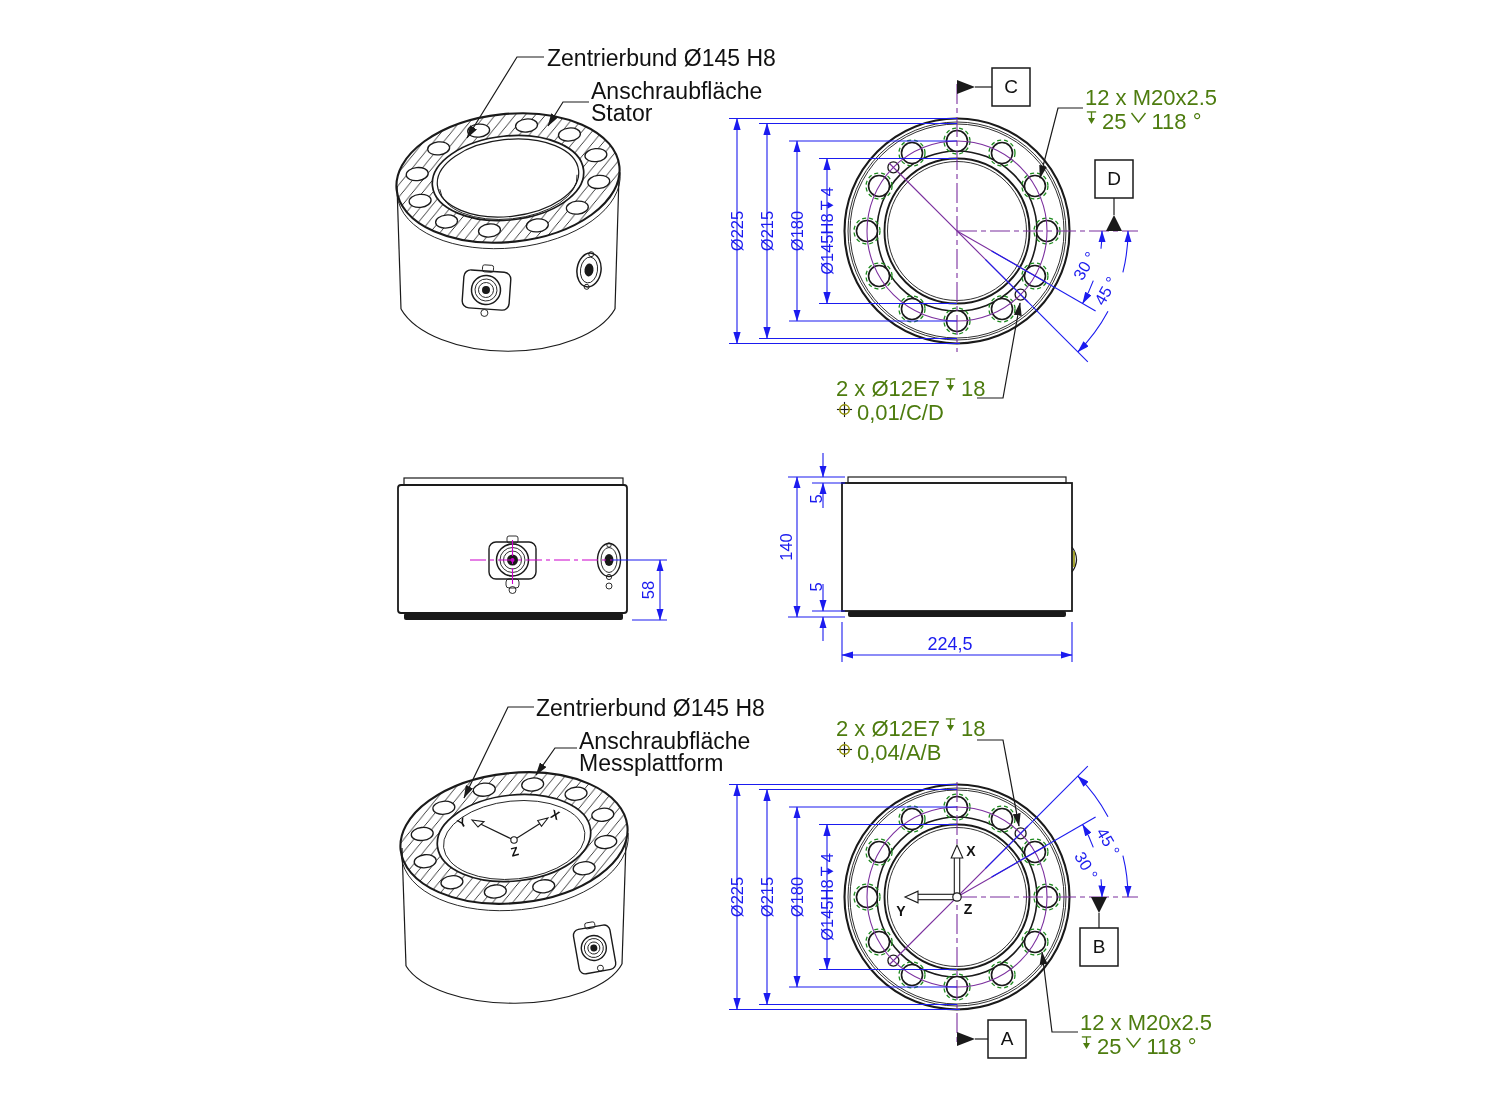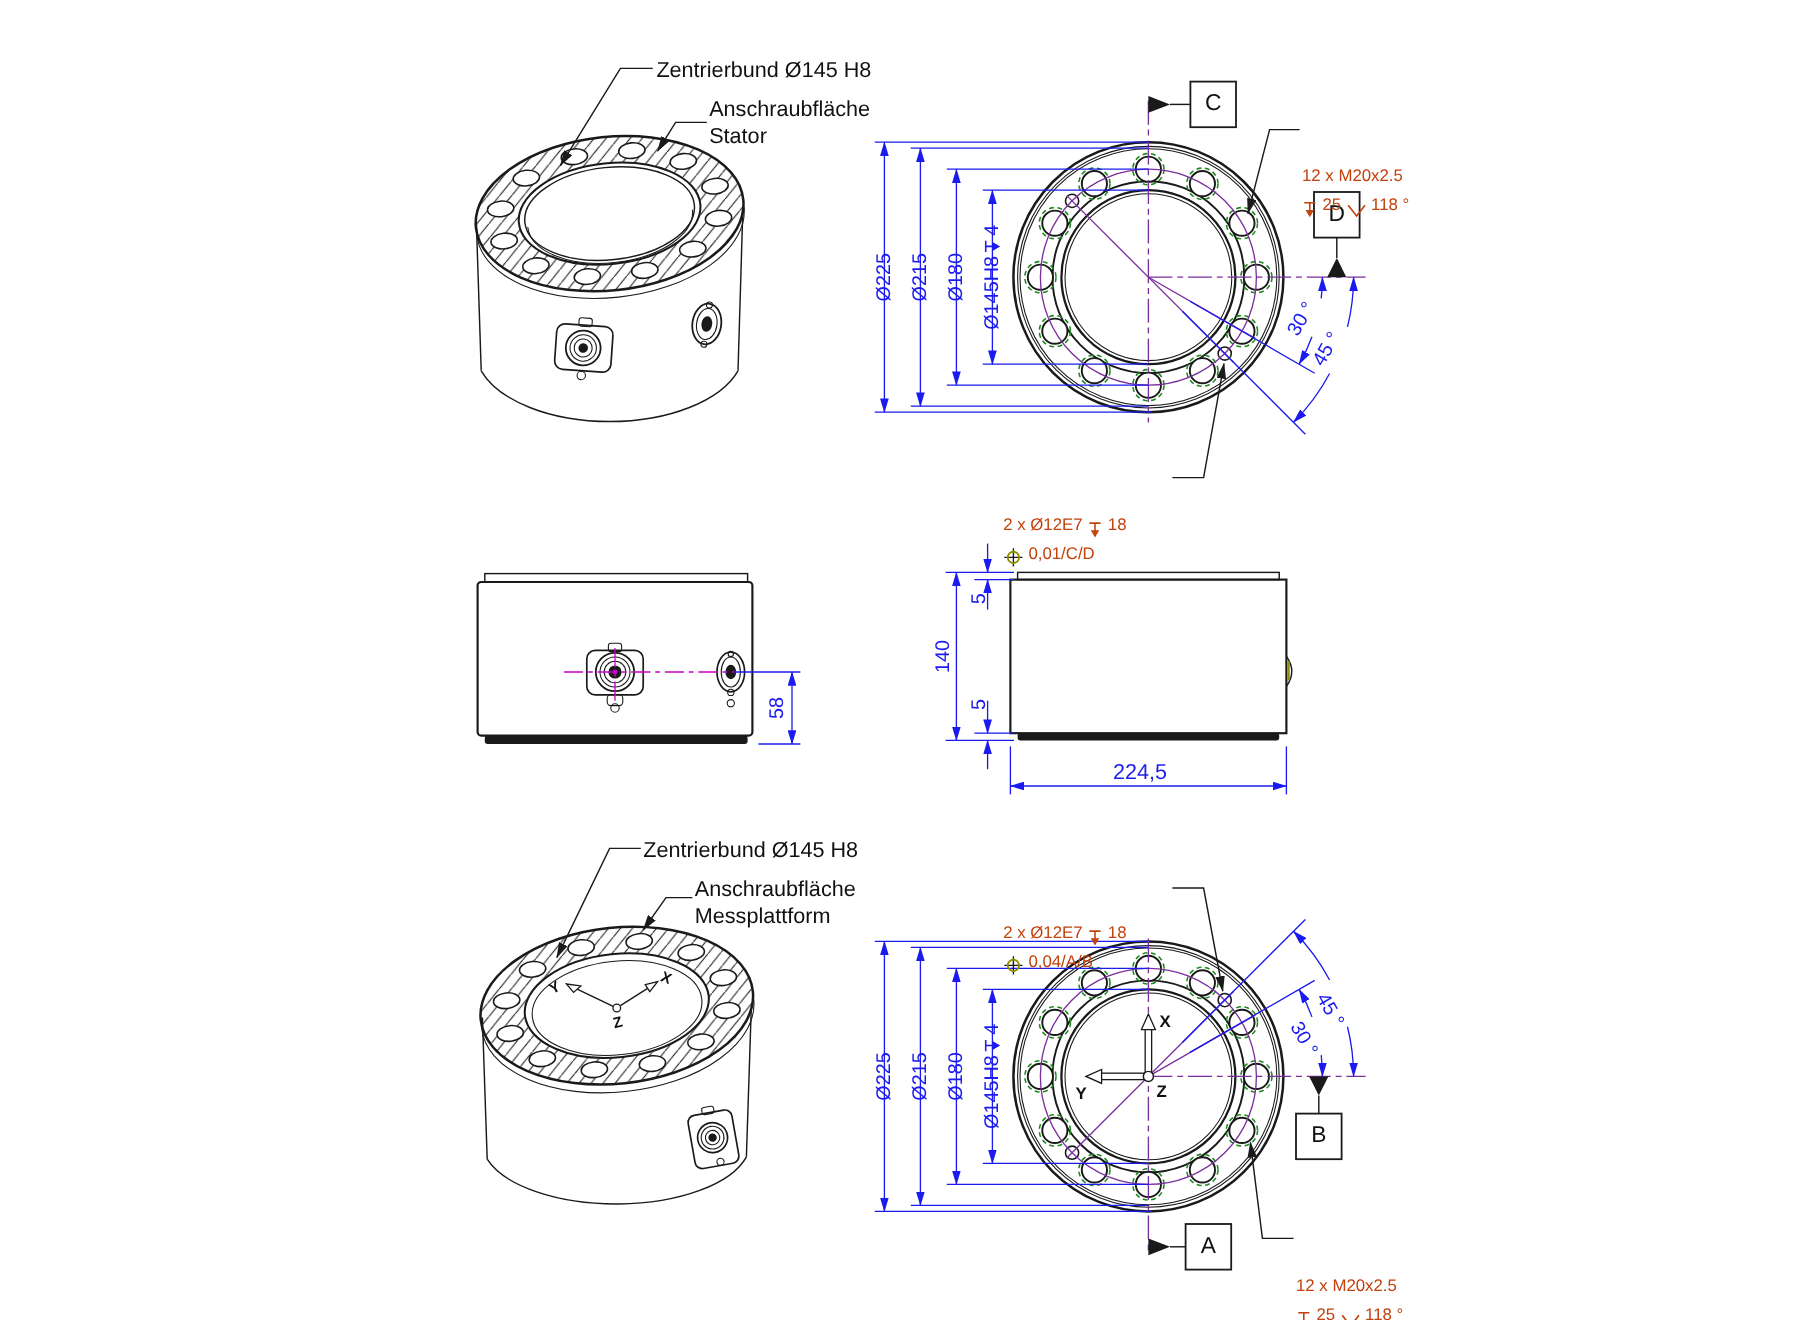--- a/index.html
+++ b/index.html
@@ -14,33 +14,33 @@
   .p  {stroke:#7b2f9e;fill:none;stroke-width:1.1;}
   .pd {stroke:#7b2f9e;fill:none;stroke-width:1.1;stroke-dasharray:20 4 5 4;}
   .m  {stroke:#cc00cc;fill:none;stroke-width:1.1;stroke-dasharray:16 4 4 4;}
   .holeB{fill:#fff;stroke:#1a1a1a;stroke-width:1.6;}
   .holeG{fill:none;stroke:#1d8a1d;stroke-width:1.3;stroke-dasharray:4 3;}
   .holeI{fill:#fff;stroke:#1a1a1a;stroke-width:1.3;}
   .wfill{fill:#fff;stroke:#1a1a1a;stroke-width:1.5;}
   .dk{fill:#1a1a1a;stroke:none;}
   .olv{stroke:#8f8f00;fill:none;stroke-width:1.6;}
   
-  .lab{position:absolute;font-size:18px;line-height:22px;white-space:nowrap;color:#111;}
+  .lab{position:absolute;font-size:23px;line-height:22px;white-space:nowrap;color:#111;}
   .dimc{position:absolute;font-size:18px;color:#1b1bef;white-space:nowrap;
         transform:translate(-50%,-50%);display:flex;align-items:center;gap:2px;}
   .vlab{position:absolute;font-size:16.5px;color:#1b1bef;white-space:nowrap;
         transform:translate(-50%,-50%) rotate(-90deg);display:flex;align-items:center;gap:2px;}
   .alab-t{position:absolute;font-size:16.5px;color:#1b1bef;white-space:nowrap;
         transform:translate(-50%,-50%) rotate(-60deg);}
   .alab-b{position:absolute;font-size:16.5px;color:#1b1bef;white-space:nowrap;
         transform:translate(-50%,-50%) rotate(60deg);}
   .datum{position:absolute;font-size:19px;font-weight:500;color:#111;
         transform:translate(-50%,-50%);}
-  .note{position:absolute;font-size:14px;line-height:24px;color:#c2410c;white-space:nowrap;margin-top:48px;}
-  .nrow{display:flex;align-items:flex-end;gap:4px;}
+  .note{position:absolute;font-size:22px;line-height:24px;color:#4d7c0f;white-space:nowrap;}
+  .nrow{display:flex;align-items:flex-start;gap:4px;}
   .ax{position:absolute;font-size:14px;font-weight:bold;color:#111;transform:translate(-50%,-50%);}
   .axi{position:absolute;font-size:12.5px;font-weight:bold;color:#111;}
   .ic{display:inline-block;vertical-align:-2px;}
 </style>
 </head>
 <body>
 
 <div id="canvas">
 
 <svg class="base" width="1504" height="1100" viewBox="0 0 1504 1100">

